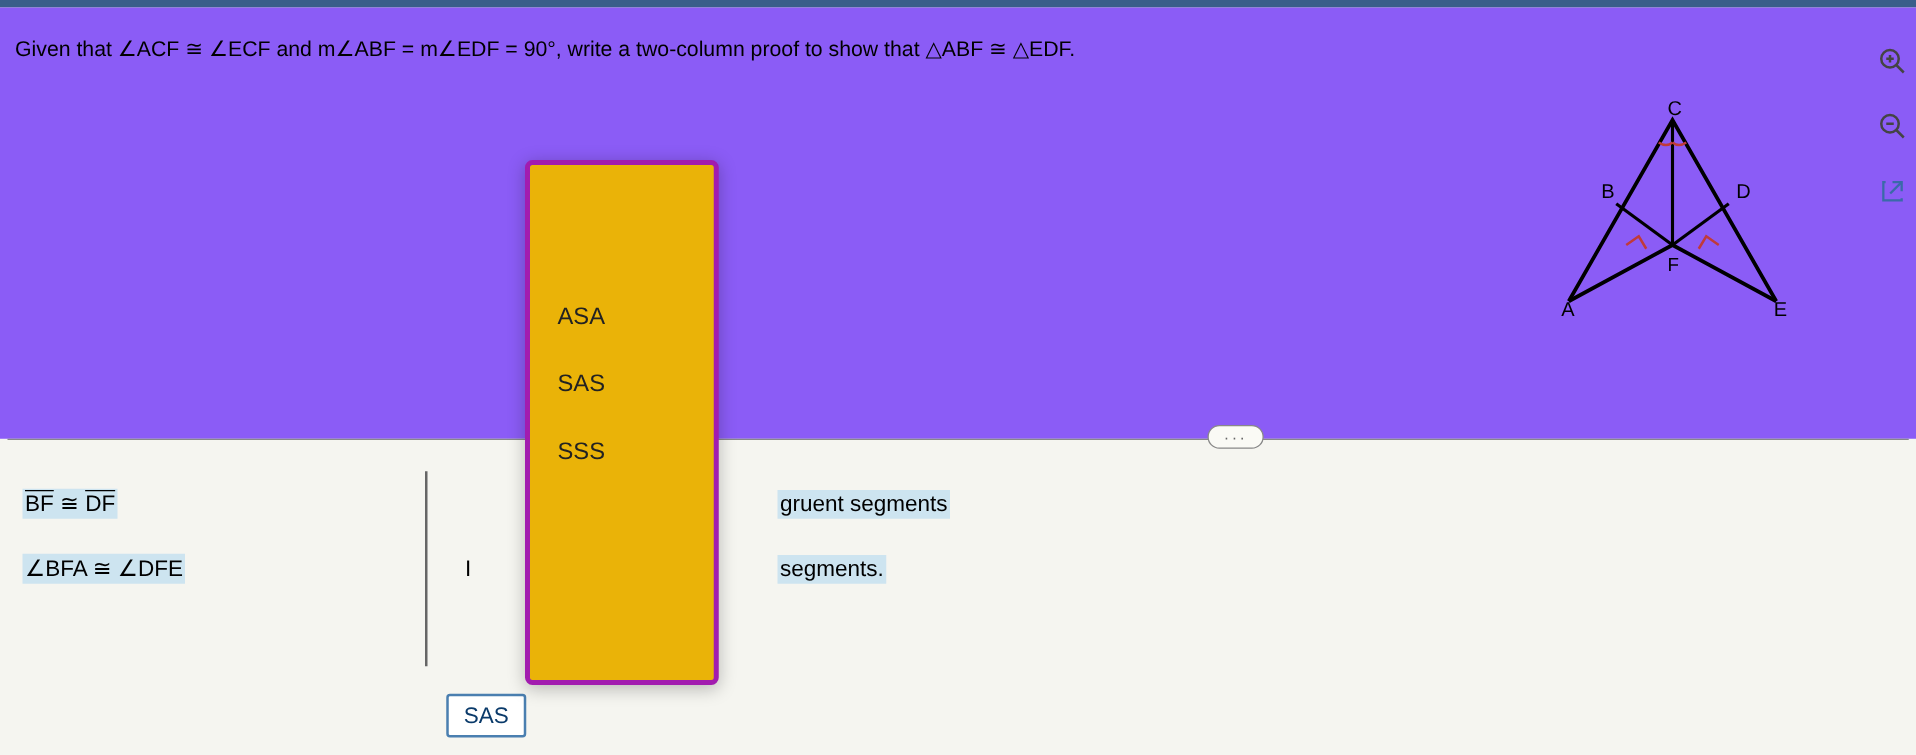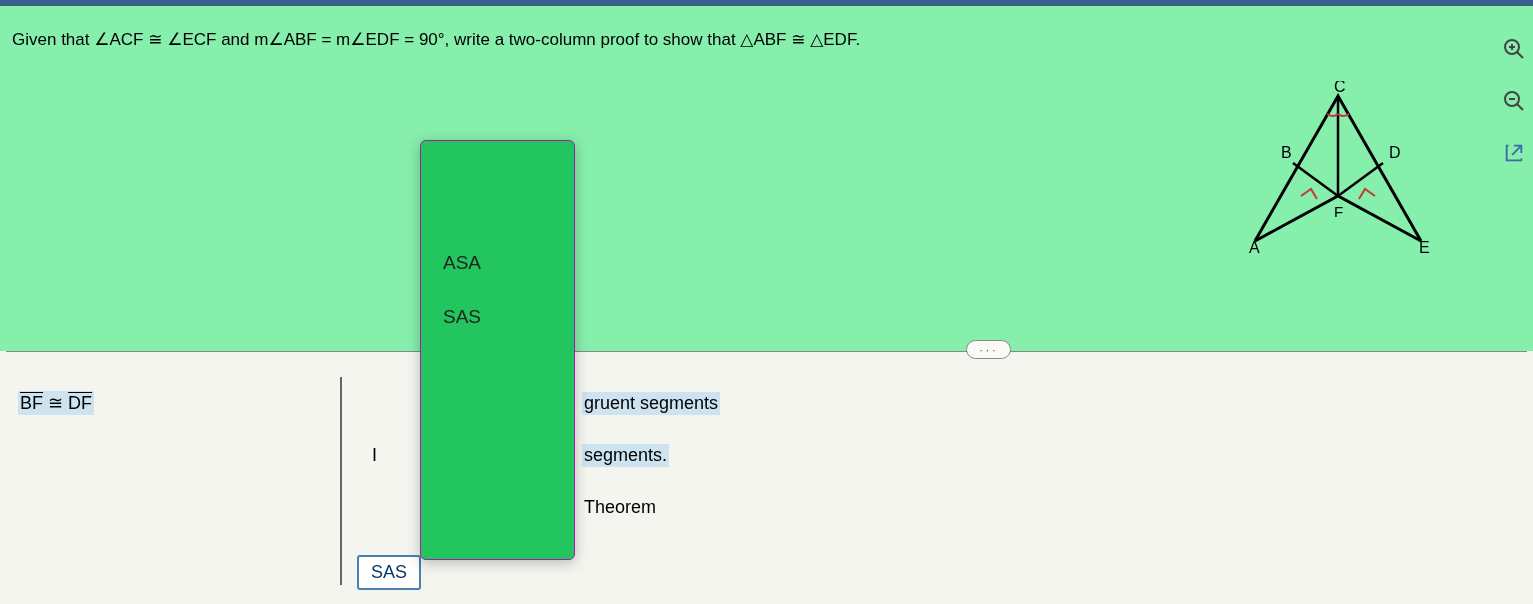--- a/index.html
+++ b/index.html
@@ -10,21 +10,21 @@
       height: 604px;
       overflow: hidden;
       position: relative;
     }
     .top-bar {
       height: 6px;
       background: #3a5e8a;
     }
     .problem-area {
       padding: 20px 12px 12px 12px;
-      background: #86efac;
+      background: #8b5cf6;
       font-size: 17px;
       color: #000;
       position: relative;
       height: 345px;
     }
     .problem-statement {
       line-height: 1.6;
     }
     .diagram {
       position: absolute;
@@ -90,25 +90,25 @@
       display: flex;
       align-items: center;
     }
     .highlight {
       background: #cde4f0;
       padding: 1px 2px;
     }
     .dropdown-panel {
       position: absolute;
       left: 420px;
-      top: 140px;
+      top: 128px;
       width: 155px;
       height: 420px;
-      background: #22c55e;
-      border: 1px solid #a21caf;
+      background: #eab308;
+      border: 4px solid #a21caf;
       border-radius: 6px;
       box-shadow: 0 3px 14px rgba(0,0,0,0.25);
       padding-top: 95px;
       z-index: 50;
     }
     .dropdown-item {
       padding: 16px 22px;
       font-size: 19px;
       color: #222;
       cursor: pointer;
@@ -118,21 +118,21 @@
       border: 2px solid #4a7fb0;
       border-radius: 3px;
       padding: 5px 12px;
       font-size: 18px;
       color: #0a3a6a;
       background: #fff;
       left: 357px;
       top: 555px;
       cursor: pointer;
     }
-    .reason-frag { display:inline-block; padding: 1px 2px;}
+    .reason-frag { display:inline-block; padding: 1px 2px; margin-left: 40px;}
     .reason-frag.hl { background:#cde4f0;}
     svg text { font-family: Arial; }
   </style>
 </head>
 <body>
 
 <div class="top-bar"></div>
 
 <div class="problem-area">
   <div class="problem-statement">
@@ -193,38 +193,38 @@
 
 <div class="divider-row">
   <div class="divider-bubble">···</div>
 </div>
 
 <div class="proof-area">
   <div class="statements-col">
     <div class="proof-row">
       <span class="highlight"><span style="text-decoration:overline">BF</span> ≅ <span style="text-decoration:overline">DF</span></span>
     </div>
+    <div class="proof-row">
+      <span class="highlight">∠<span>BFA</span> ≅ ∠<span>DFE</span></span>
+    </div>
   </div>
 
   <div class="reasons-col">
     <div class="proof-row">
       <span style="width:210px"></span>
         <span class="reason-frag hl">gruent segments</span>
     </div>
     <div class="proof-row">
       <span style="width:30px">I</span>
         <span style="width:180px"></span>
         <span class="reason-frag hl">segments.</span>
     </div>
-    <div class="proof-row">
-      <span style="width:210px"></span>
-        <span class="reason-frag">Theorem</span>
-    </div>
     <div class="proof-row"></div>
   </div>
 </div>
 
 <div class="dropdown-panel">
   <div class="dropdown-item">ASA</div>
   <div class="dropdown-item">SAS</div>
+  <div class="dropdown-item">SSS</div>
 </div>
 
 <div class="selected-box">SAS</div>
 
 </body></html>

